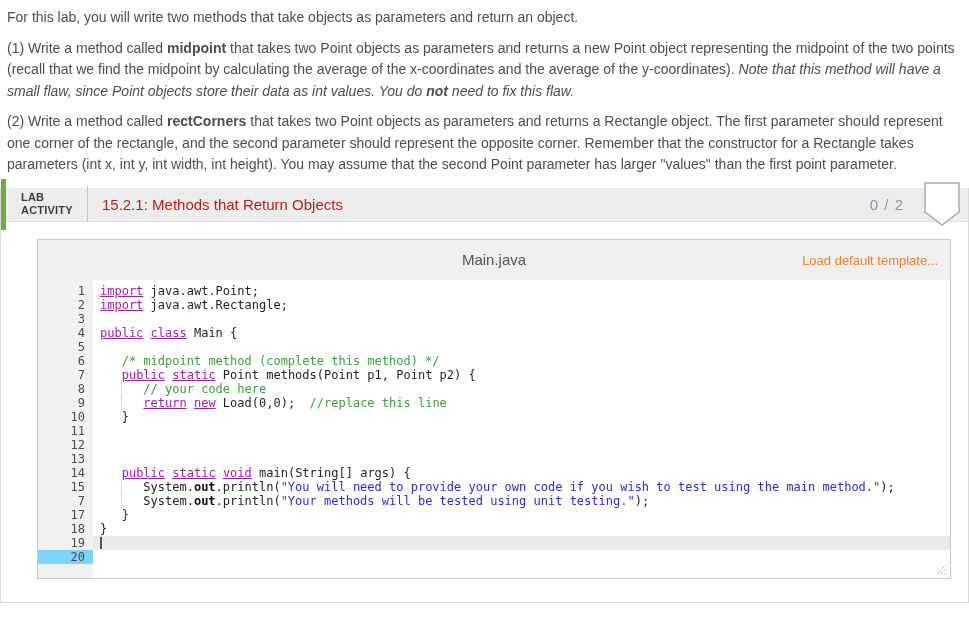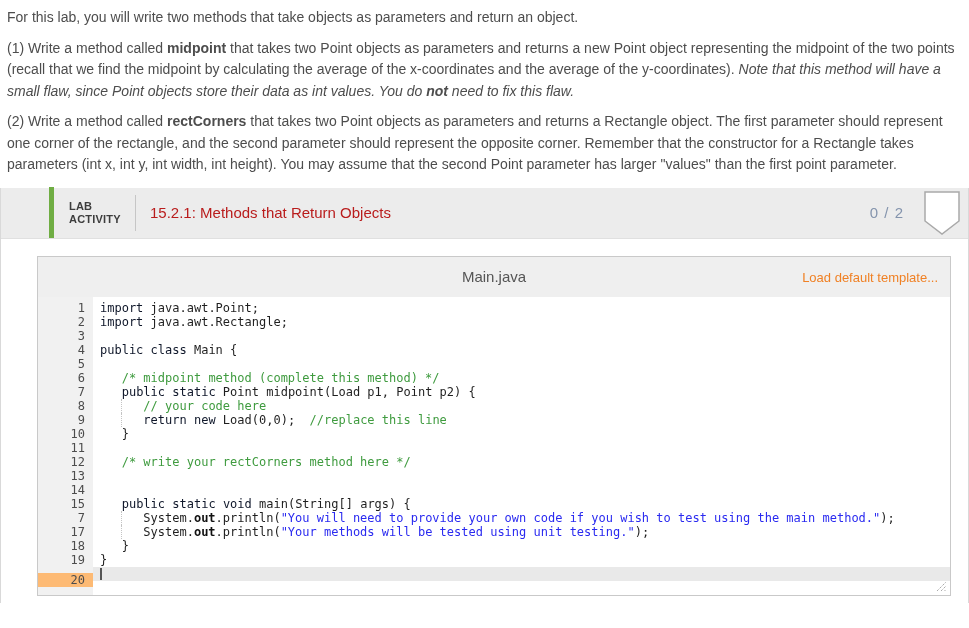--- a/index.html
+++ b/index.html
@@ -7,45 +7,45 @@
   body { height:628px; overflow:hidden; }
 
   
   .instructions { padding:7px 6px 0 7px; color:#4d4d4d; font-size:14px; line-height:21.5px; }
   .instructions p { margin-bottom:9px; }
   .b { font-weight:bold; }
   .i { font-style:italic; }
 
   
   .lab-section { margin-top:12px; border:1px solid #d9d9d9; border-top:none; height:415px; }
-  .lab-bar { height:51px; background:#ececec; display:flex; align-items:center; border-bottom:1px solid #e0e0e0;padding-left:48px; }
+  .lab-bar { height:34px; background:#ececec; display:flex; align-items:center; border-bottom:1px solid #e0e0e0; }
   .stripe { width:5px; height:51px; background:#6fad43; flex:0 0 auto; }
   .badge-label { margin-left:15px; width:62px; font-size:11px; font-weight:bold; color:#3d3d3d; line-height:13px; letter-spacing:.2px; }
   .bar-divider { width:1px; height:36px; background:#c6c6c6; margin-left:4px; }
   .bar-title { margin-left:14px; font-size:15px; color:#b91c1c; flex:1 1 auto; }
   .score { font-size:15px; color:#8494ad; margin-right:20px; letter-spacing:1px; }
   .shield { margin-right:8px; display:block; }
 
   .lab-content { padding:17px 17px 7px 36px; background:#fff; }
 
   
   .editor-card { border:1px solid #c9c9c9; height:340px; background:#fff; }
   .editor-header { position:relative; height:40px; background:#efefef; }
   .filename { position:absolute; left:0; right:0; top:11px; text-align:center; font-size:15px; color:#555; }
   .load-link { position:absolute; right:12px; top:13px; font-size:13px; color:#f08125; cursor:pointer; }
 
   .code-area { position:relative; height:298px; overflow:hidden;
                font-family:"DejaVu Sans Mono", monospace; font-size:12px; }
   .gutter { position:absolute; left:0; top:0; bottom:0; width:55px; background:#f1f1f1; padding-top:4px; }
   .gnum { height:14px; line-height:14px; text-align:right; padding-right:8px; color:#4c4c4c; }
-  .gactive { background:#fdba74;margin-top:6px; }
+  .gactive { background:#7dd3fc; }
   .code-lines { margin-left:55px; padding-top:4px; }
   .cline { position:relative; height:14px; line-height:14px; white-space:pre; color:#1f1f1f; padding-left:7px; }
   .cline.active { background:#e9e9e9; }
-  .tk { color:#0f172a; }
+  .tk { color:#a21caf;text-decoration:underline; }
   .ts { color:#2a2af0; }
   .tc { color:#3f9b3f; }
   .tb { font-weight:bold; color:#111; }
   .guide { position:absolute; left:28px; top:0; height:14px; border-left:1px dotted #c4c4c4; }
   .cursor { position:absolute; left:7px; top:1px; width:2px; height:12px; background:#555; }
   .resize-handle { position:absolute; right:3px; bottom:3px; cursor:nwse-resize; }
 </style>
 </head>
 <body>
 
@@ -99,26 +99,25 @@
             <div class="gnum">19</div>
             <div class="gnum gactive">20</div>
           </div>
         <div class="code-lines">
             <div class="cline"><span class="tk">import</span><span> java.awt.Point;</span></div>
             <div class="cline"><span class="tk">import</span><span> java.awt.Rectangle;</span></div>
             <div class="cline"></div>
             <div class="cline"><span class="tk">public</span><span> </span><span class="tk">class</span><span> Main {</span></div>
             <div class="cline"></div>
             <div class="cline"><span>   </span><span class="tc">/* midpoint method (complete this method) */</span></div>
-            <div class="cline"><span>   </span><span class="tk">public</span><span> </span><span class="tk">static</span><span> Point midpoint(Load p1, Point p2) {</span></div>
+            <div class="cline"><span>   </span><span class="tk">public</span><span> </span><span class="tk">static</span><span> Point methods(Point p1, Point p2) {</span></div>
             <div class="cline"><span class="guide"></span><span>      </span><span class="tc">// your code here</span></div>
             <div class="cline"><span class="guide"></span><span>      </span><span class="tk">return</span><span> </span><span class="tk">new</span><span> Load(0,0);  </span><span class="tc">//replace this line</span></div>
             <div class="cline"><span>   }</span></div>
             <div class="cline"></div>
-            <div class="cline"><span>   </span><span class="tc">/* write your rectCorners method here */</span></div>
             <div class="cline"></div>
             <div class="cline"></div>
             <div class="cline"><span>   </span><span class="tk">public</span><span> </span><span class="tk">static</span><span> </span><span class="tk">void</span><span> main(String[] args) {</span></div>
             <div class="cline"><span class="guide"></span><span>      System.</span><span class="tb">out</span><span>.println(</span><span class="ts">"You will need to provide your own code if you wish to test using the main method."</span><span>);</span></div>
             <div class="cline"><span class="guide"></span><span>      System.</span><span class="tb">out</span><span>.println(</span><span class="ts">"Your methods will be tested using unit testing."</span><span>);</span></div>
             <div class="cline"><span>   }</span></div>
             <div class="cline"><span>}</span></div>
             <div class="cline active"><span class="cursor"></span></div>
           </div>
         <svg class="resize-handle" width="14" height="14" viewBox="0 0 14 14">

